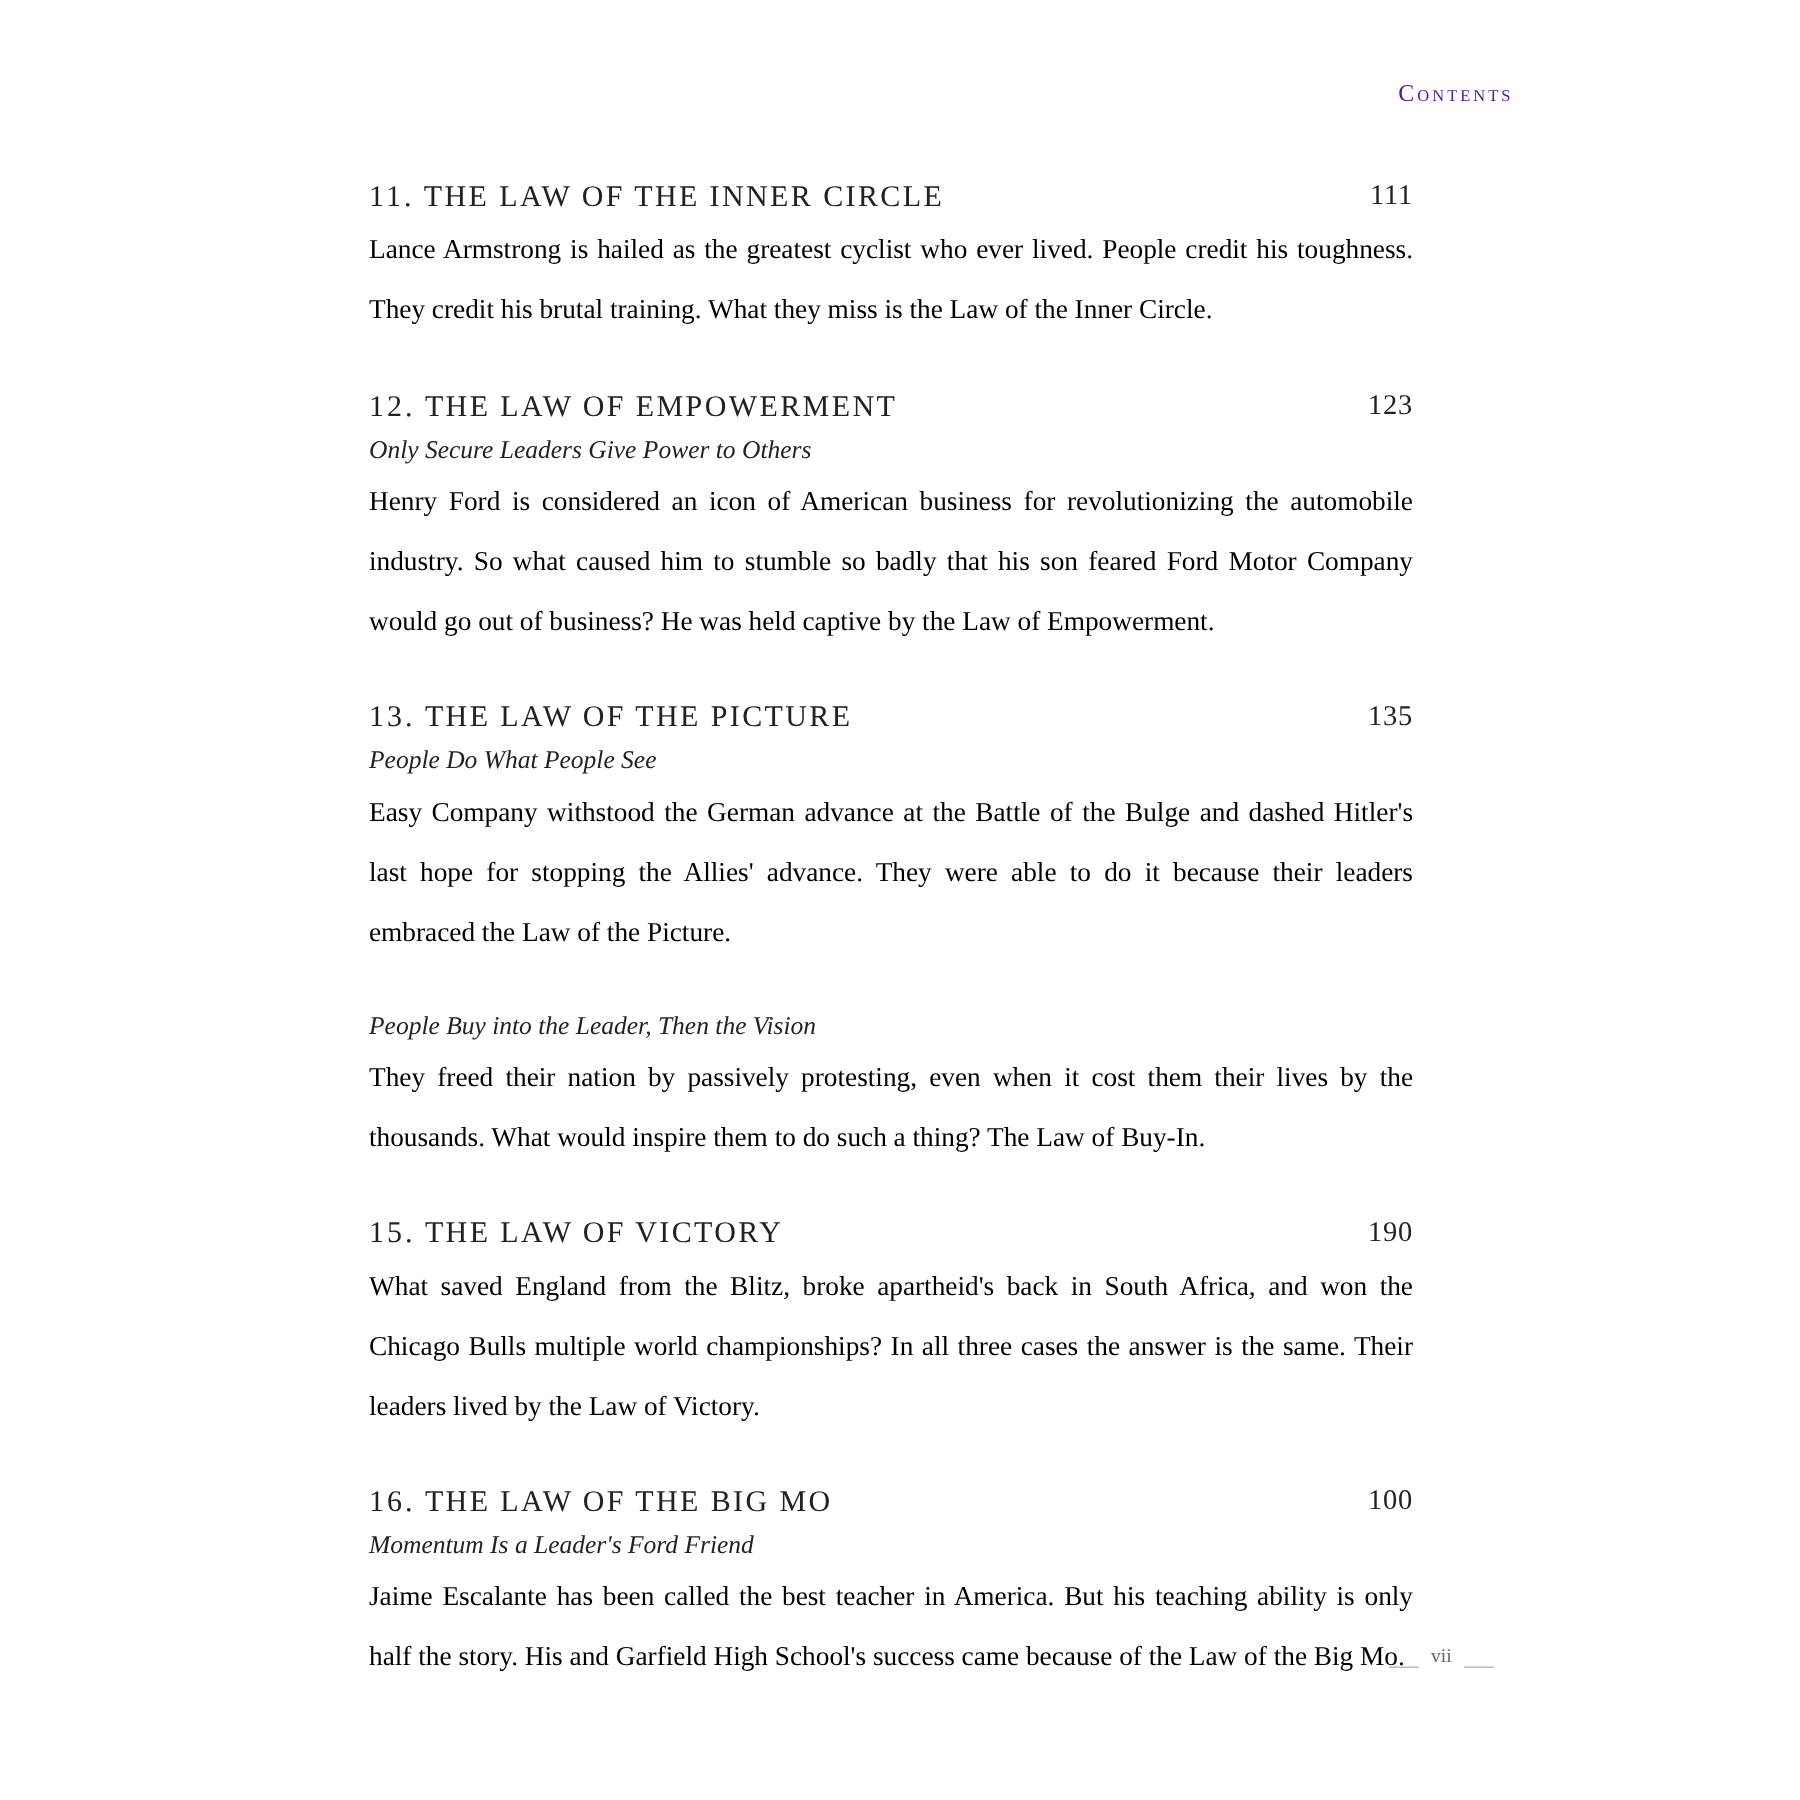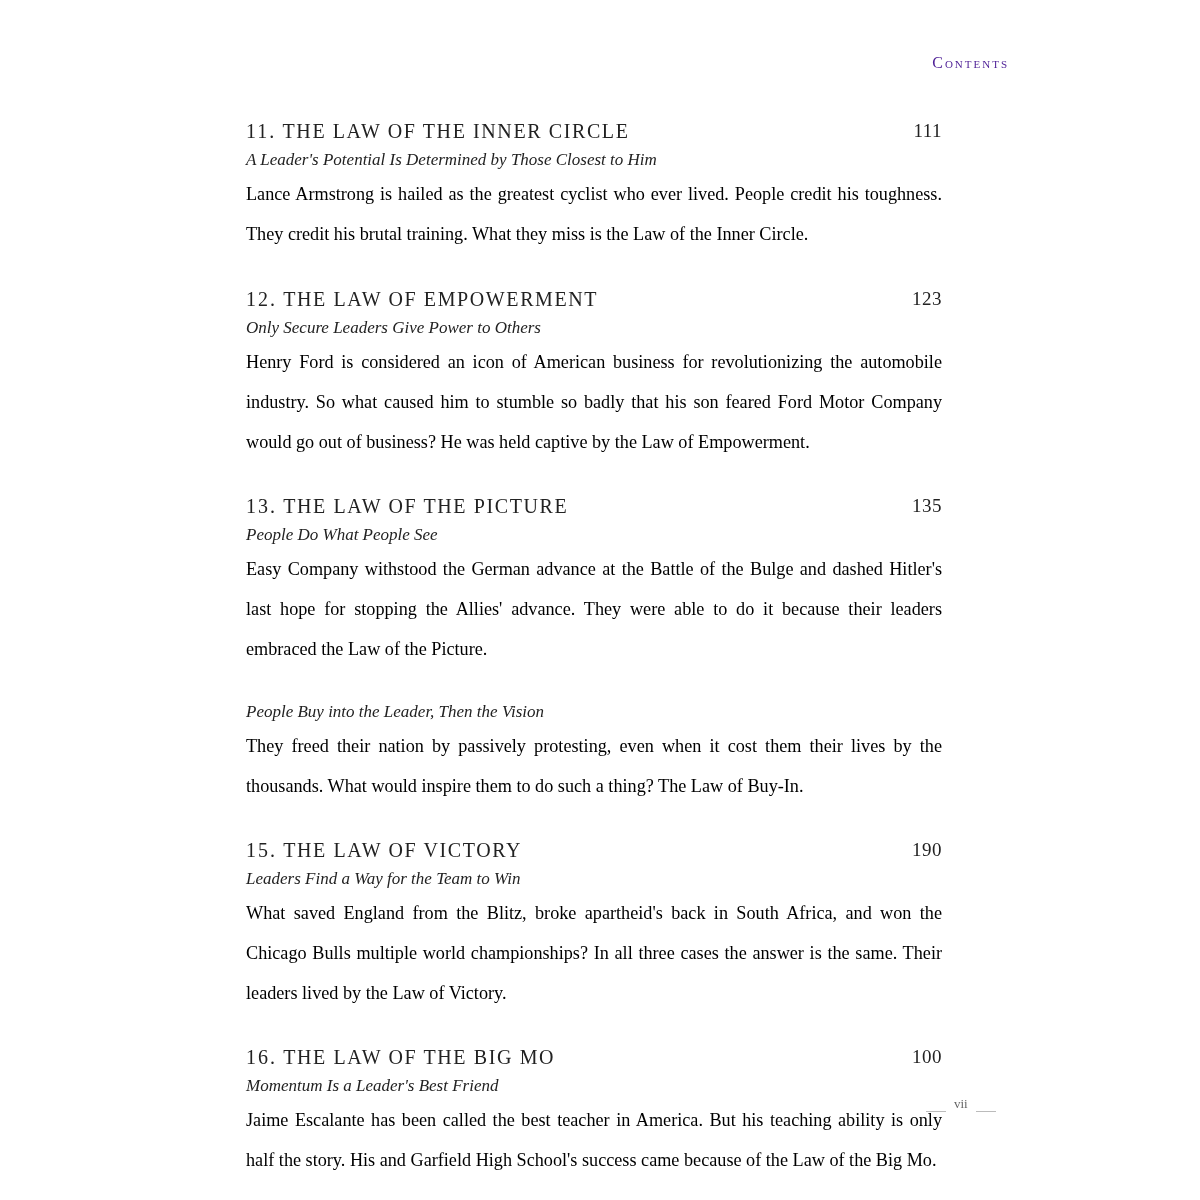--- a/index.html
+++ b/index.html
@@ -86,21 +86,20 @@
 <div class="toc">
 
   <div class="entry" style="margin-bottom:30px;">
     <div class="entry-head">
       <span>
         <span class="entry-num">11.</span>
         <span>THE LAW OF THE INNER CIRCLE</span>
       </span>
       <span class="entry-page">111</span>
     </div>
-    <div class="entry-subtitle">A Leader's Potential Is Determined by Those Closest to Him</div>
     <div class="entry-desc">Lance Armstrong is hailed as the greatest cyclist who ever lived. People credit his toughness. They credit his brutal training. What they miss is the Law of the Inner Circle.</div>
   </div>
 
   <div class="entry" style="margin-bottom:29px;">
     <div class="entry-head">
       <span>
         <span class="entry-num">12.</span>
         <span>THE LAW OF EMPOWERMENT</span>
       </span>
       <span class="entry-page">123</span>
@@ -127,33 +126,32 @@
   </div>
 
   <div class="entry" style="margin-bottom:29px;">
     <div class="entry-head">
       <span>
         <span class="entry-num">15.</span>
         <span>THE LAW OF VICTORY</span>
       </span>
       <span class="entry-page">190</span>
     </div>
-    <div class="entry-subtitle">Leaders Find a Way for the Team to Win</div>
     <div class="entry-desc">What saved England from the Blitz, broke apartheid's back in South Africa, and won the Chicago Bulls multiple world championships? In all three cases the answer is the same. Their leaders lived by the Law of Victory.</div>
   </div>
 
   <div class="entry">
     <div class="entry-head">
       <span>
         <span class="entry-num">16.</span>
         <span>THE LAW OF THE BIG MO</span>
       </span>
       <span class="entry-page">100</span>
     </div>
-    <div class="entry-subtitle">Momentum Is a Leader's Best Friend</div>
+    <div class="entry-subtitle">Momentum Is a Leader's Ford Friend</div>
     <div class="entry-desc">Jaime Escalante has been called the best teacher in America. But his teaching ability is only half the story. His and Garfield High School's success came because of the Law of the Big Mo.</div>
   </div>
 
 </div>
 
 <div class="folio">
   <span class="folio-rule"></span>
   <span>vii</span>
   <span class="folio-rule"></span>
 </div>

